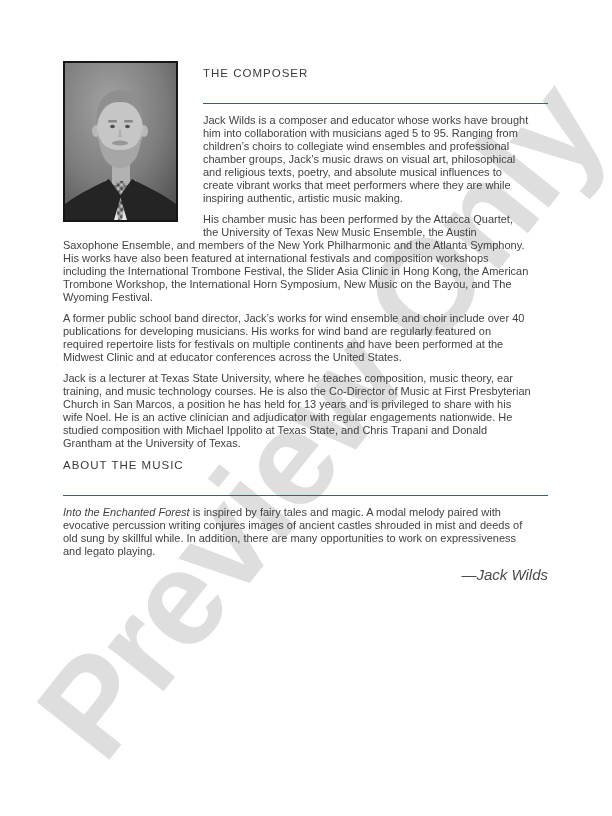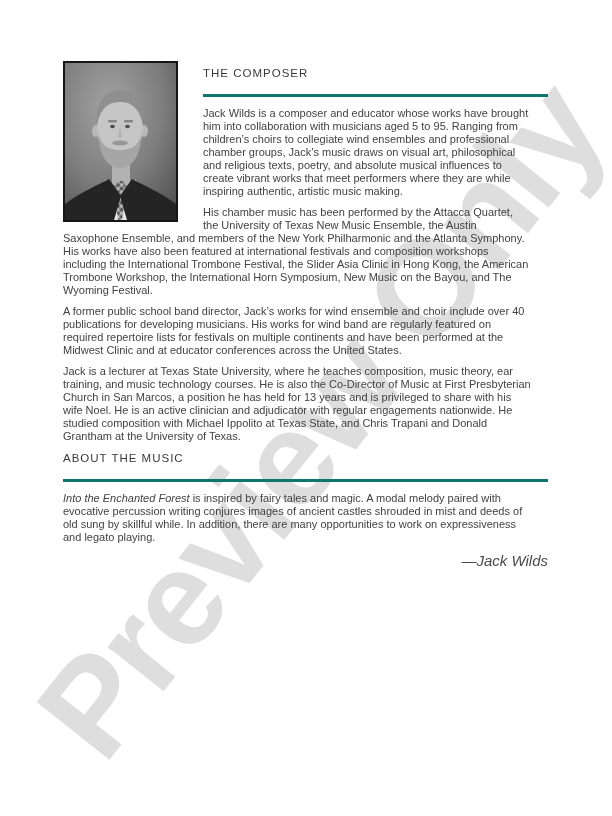--- a/index.html
+++ b/index.html
@@ -33,22 +33,22 @@
     float: left;
     width: 111px;
     height: 157px;
     border: 2px solid #161616;
     margin: 0 25px 6px 0;
     background: #777;
   }
   .photo svg { display: block; width: 111px; height: 157px; }
   .section-head {
     overflow: hidden;               
-    border-bottom: 3px solid #0f766e;
-    padding: 6px 0 15px 0;
+    border-bottom: 1px solid #0f766e;
+    padding: 6px 0 24px 0;
     margin: 0 0 10px 0;
   }
   .section-head h2 {
     margin: 0;
     font-size: 11.5px;
     font-weight: normal;
     letter-spacing: 1px;
     color: #3a3a3a;
   }
   .section-head.second { margin-top: 9px; padding-top: 0; }

